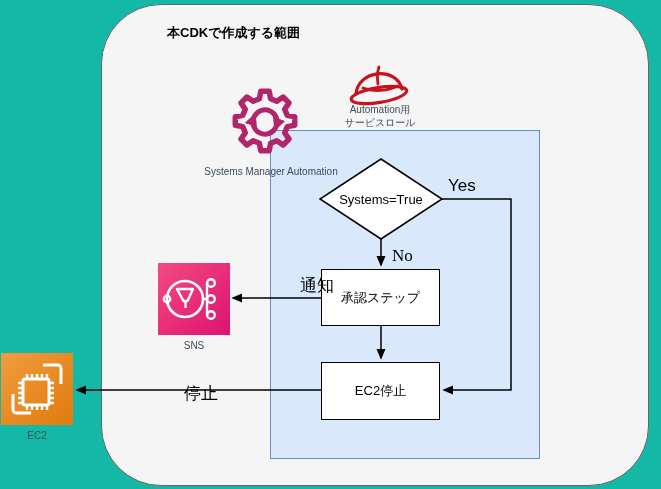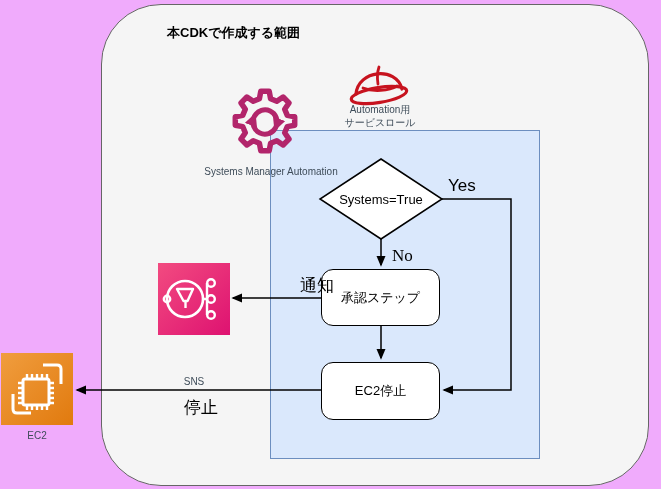--- a/index.html
+++ b/index.html
@@ -1,52 +1,52 @@
 <!DOCTYPE html>
 <html style="--outer_fill: #F5F5F5; --outer_border: #666666; --scope_fill: #DAE8FC; --scope_border: #6C8EBF; --ssm_pink: #B2256B; --iam_red: #C7131F; --sns_grad_start: #F24B80; --sns_grad_end: #DE1271; --ec2_grad_start: #F09D3E; --ec2_grad_end: #E17A0E; --label_color: #3E4C59;"><head>
 <meta charset="utf-8">
 <style>
   html,body{margin:0;padding:0;background:#fff;}
-  #canvas{position:relative;width:661px;height:489px;background:#f0abfc;
+  #canvas{position:relative;width:661px;height:489px;background:#14b8a6;
           font-family:"Liberation Sans","DejaVu Sans",sans-serif;overflow:hidden;}
 
   
   #outer{position:absolute;left:101px;top:4px;width:546px;height:480px;
          background:var(--outer_fill);border:1px solid var(--outer_border);border-radius:60px;}
   #title{position:absolute;left:167px;top:24px;font-size:13px;font-weight:bold;color:#000;white-space:nowrap;}
 
   
   #scope{position:absolute;left:270px;top:130px;width:268px;height:327px;
          background:var(--scope_fill);border:1px solid var(--scope_border);}
 
   
   #connectors{position:absolute;left:0;top:0;width:661px;height:489px;}
   .kline{stroke:#000;stroke-width:1.5;fill:none;}
   #diamond{fill:#ffffff;stroke:#000;stroke-width:1.5;}
 
   
-  .node{position:absolute;width:119px;background:#fff;border:1.5px solid #000;border-radius:12px;
+  .node{position:absolute;width:119px;background:#fff;border:1.5px solid #000;border-radius:0;
         display:flex;align-items:center;justify-content:center;font-size:13px;color:#000;box-sizing:border-box;}
   #approval{left:321px;top:269px;height:57px;}
   #stopnode{left:321px;top:362px;height:58px;}
   #diamond-label{position:absolute;left:321px;top:161px;width:120px;height:76px;
         display:flex;align-items:center;justify-content:center;font-size:13px;color:#000;}
 
   
   .lbl{position:absolute;font-size:17px;color:#000;white-space:nowrap;}
   #yes-lbl{left:448px;top:176px;}
   #no-lbl{left:392px;top:246px;font-family:Liberation Serif, serif;}
   #notify-lbl{left:268px;top:274px;margin-left:32px;}
-  #stop-lbl{left:184px;top:396px;}
+  #stop-lbl{left:184px;top:382px;}
 
   
   .aws-label{position:absolute;font-size:10px;color:var(--label_color);text-align:center;white-space:nowrap;}
   #ssm-label{left:186px;top:166px;width:170px;}
   #role-label{left:327px;top:103px;width:106px;line-height:13px;}
-  #sns-label{left:158px;top:340px;width:72px;margin-top:36px;}
+  #sns-label{left:158px;top:340px;width:72px;}
   #ec2-label{left:1px;top:430px;width:72px;}
 
   
   #gear-icon{position:absolute;left:231px;top:83px;width:68px;height:76px;}
   .pstroke{stroke:var(--ssm_pink);fill:none;}
   #helmet-icon{position:absolute;left:348px;top:59px;width:62px;height:48px;}
   .rstroke{stroke:var(--iam_red);fill:none;stroke-linecap:round;}
   .sq{position:absolute;width:72px;height:72px;}
   #sns-icon{left:158px;top:263px;background:linear-gradient(135deg,var(--sns_grad_start),var(--sns_grad_end));}
   #ec2-icon{left:1px;top:353px;background:linear-gradient(135deg,var(--ec2_grad_start),var(--ec2_grad_end));}

